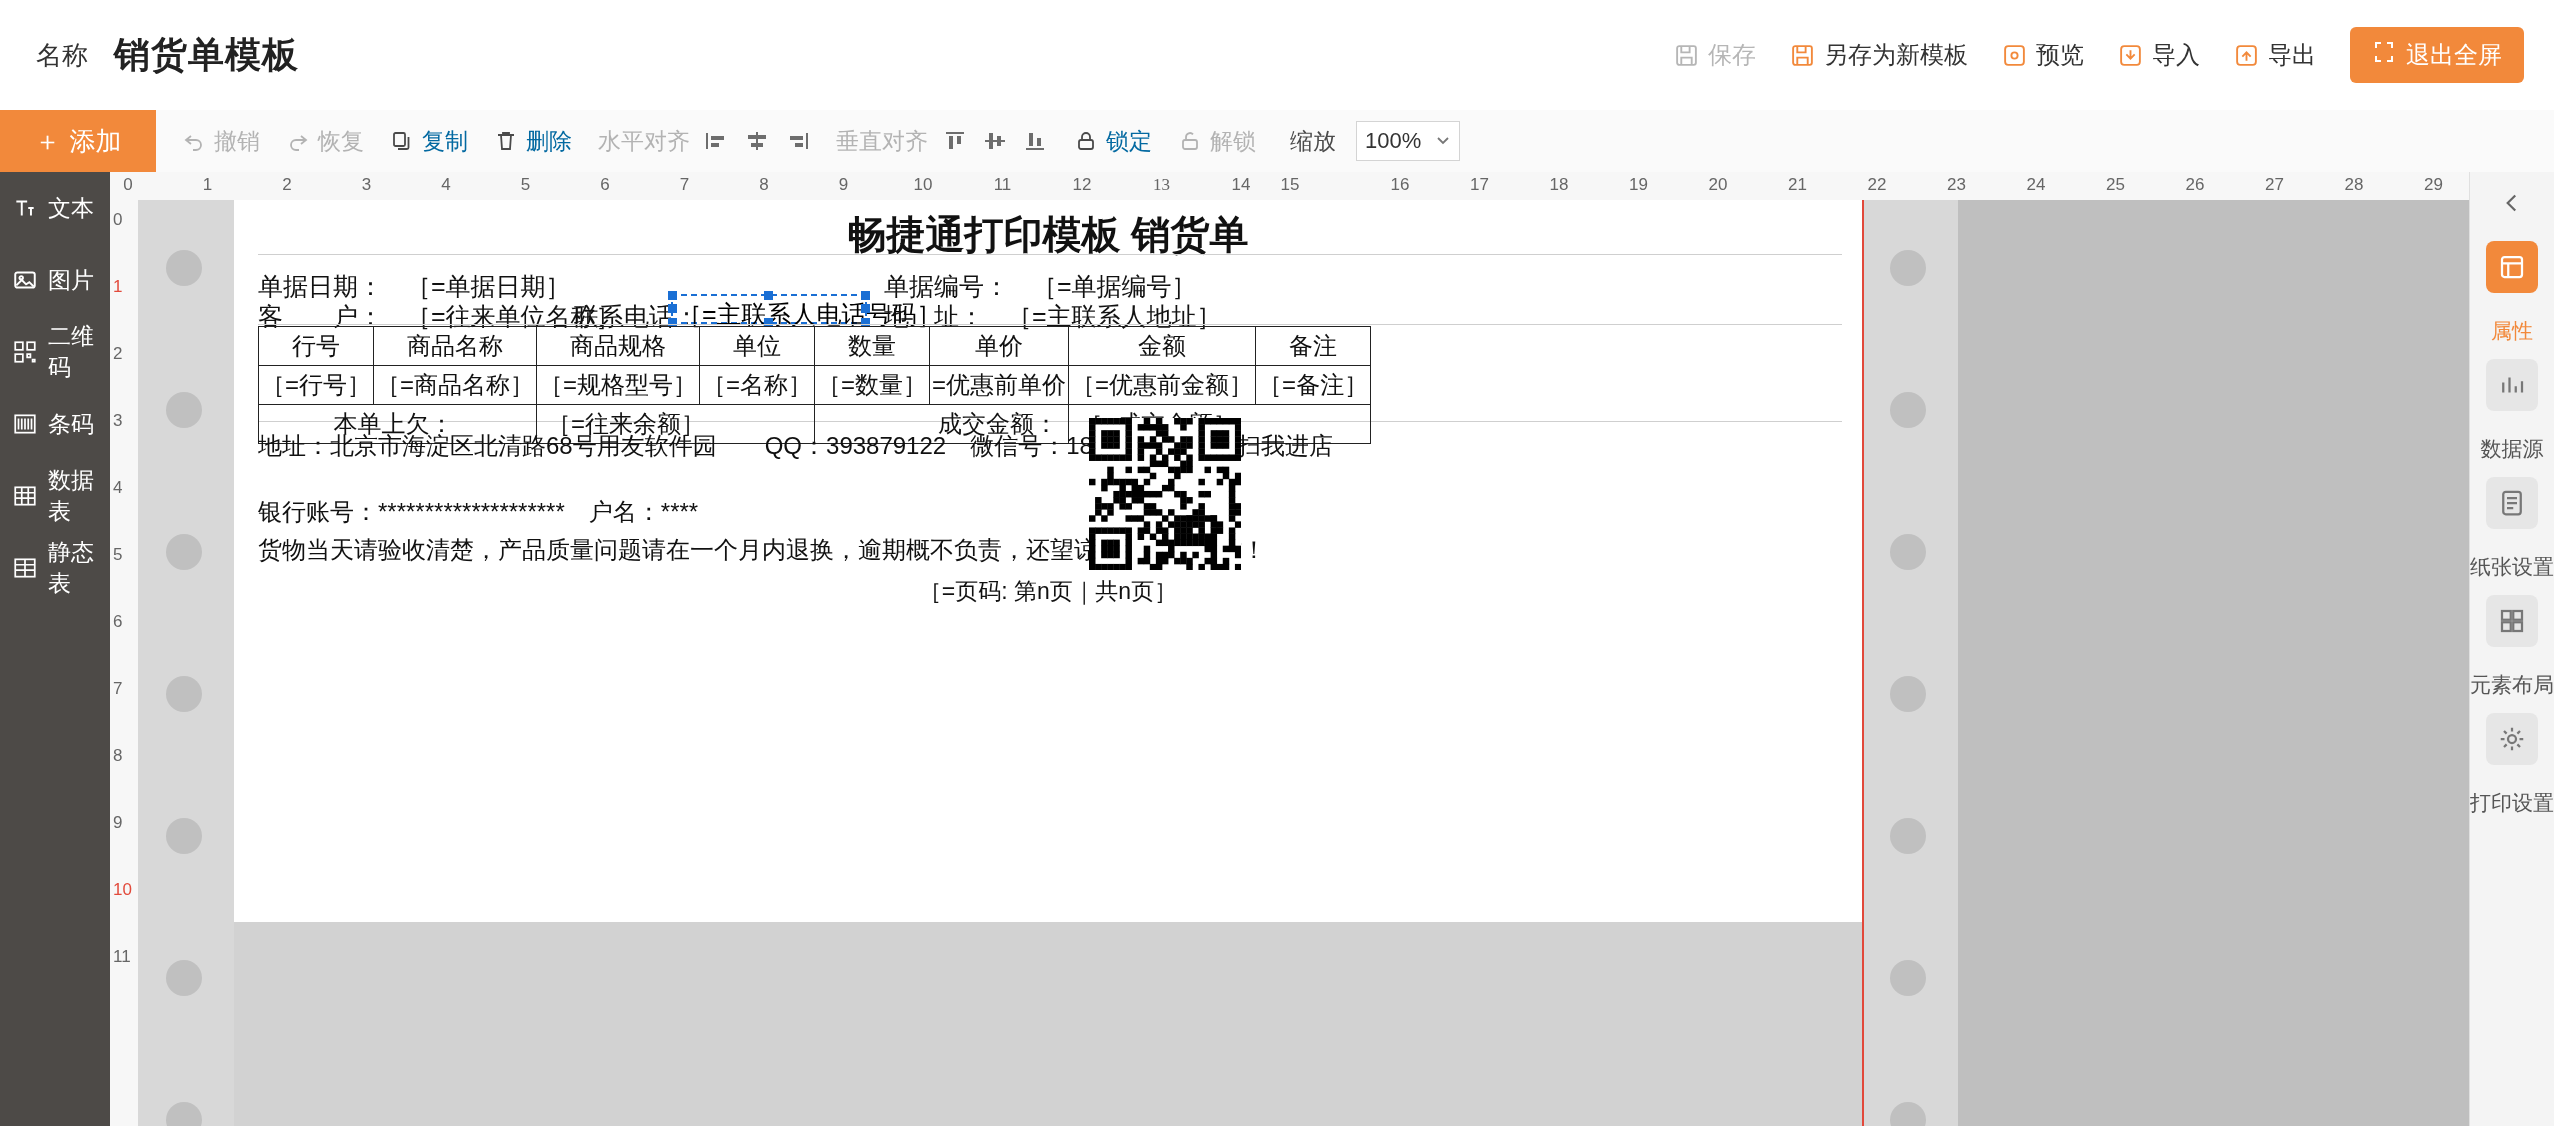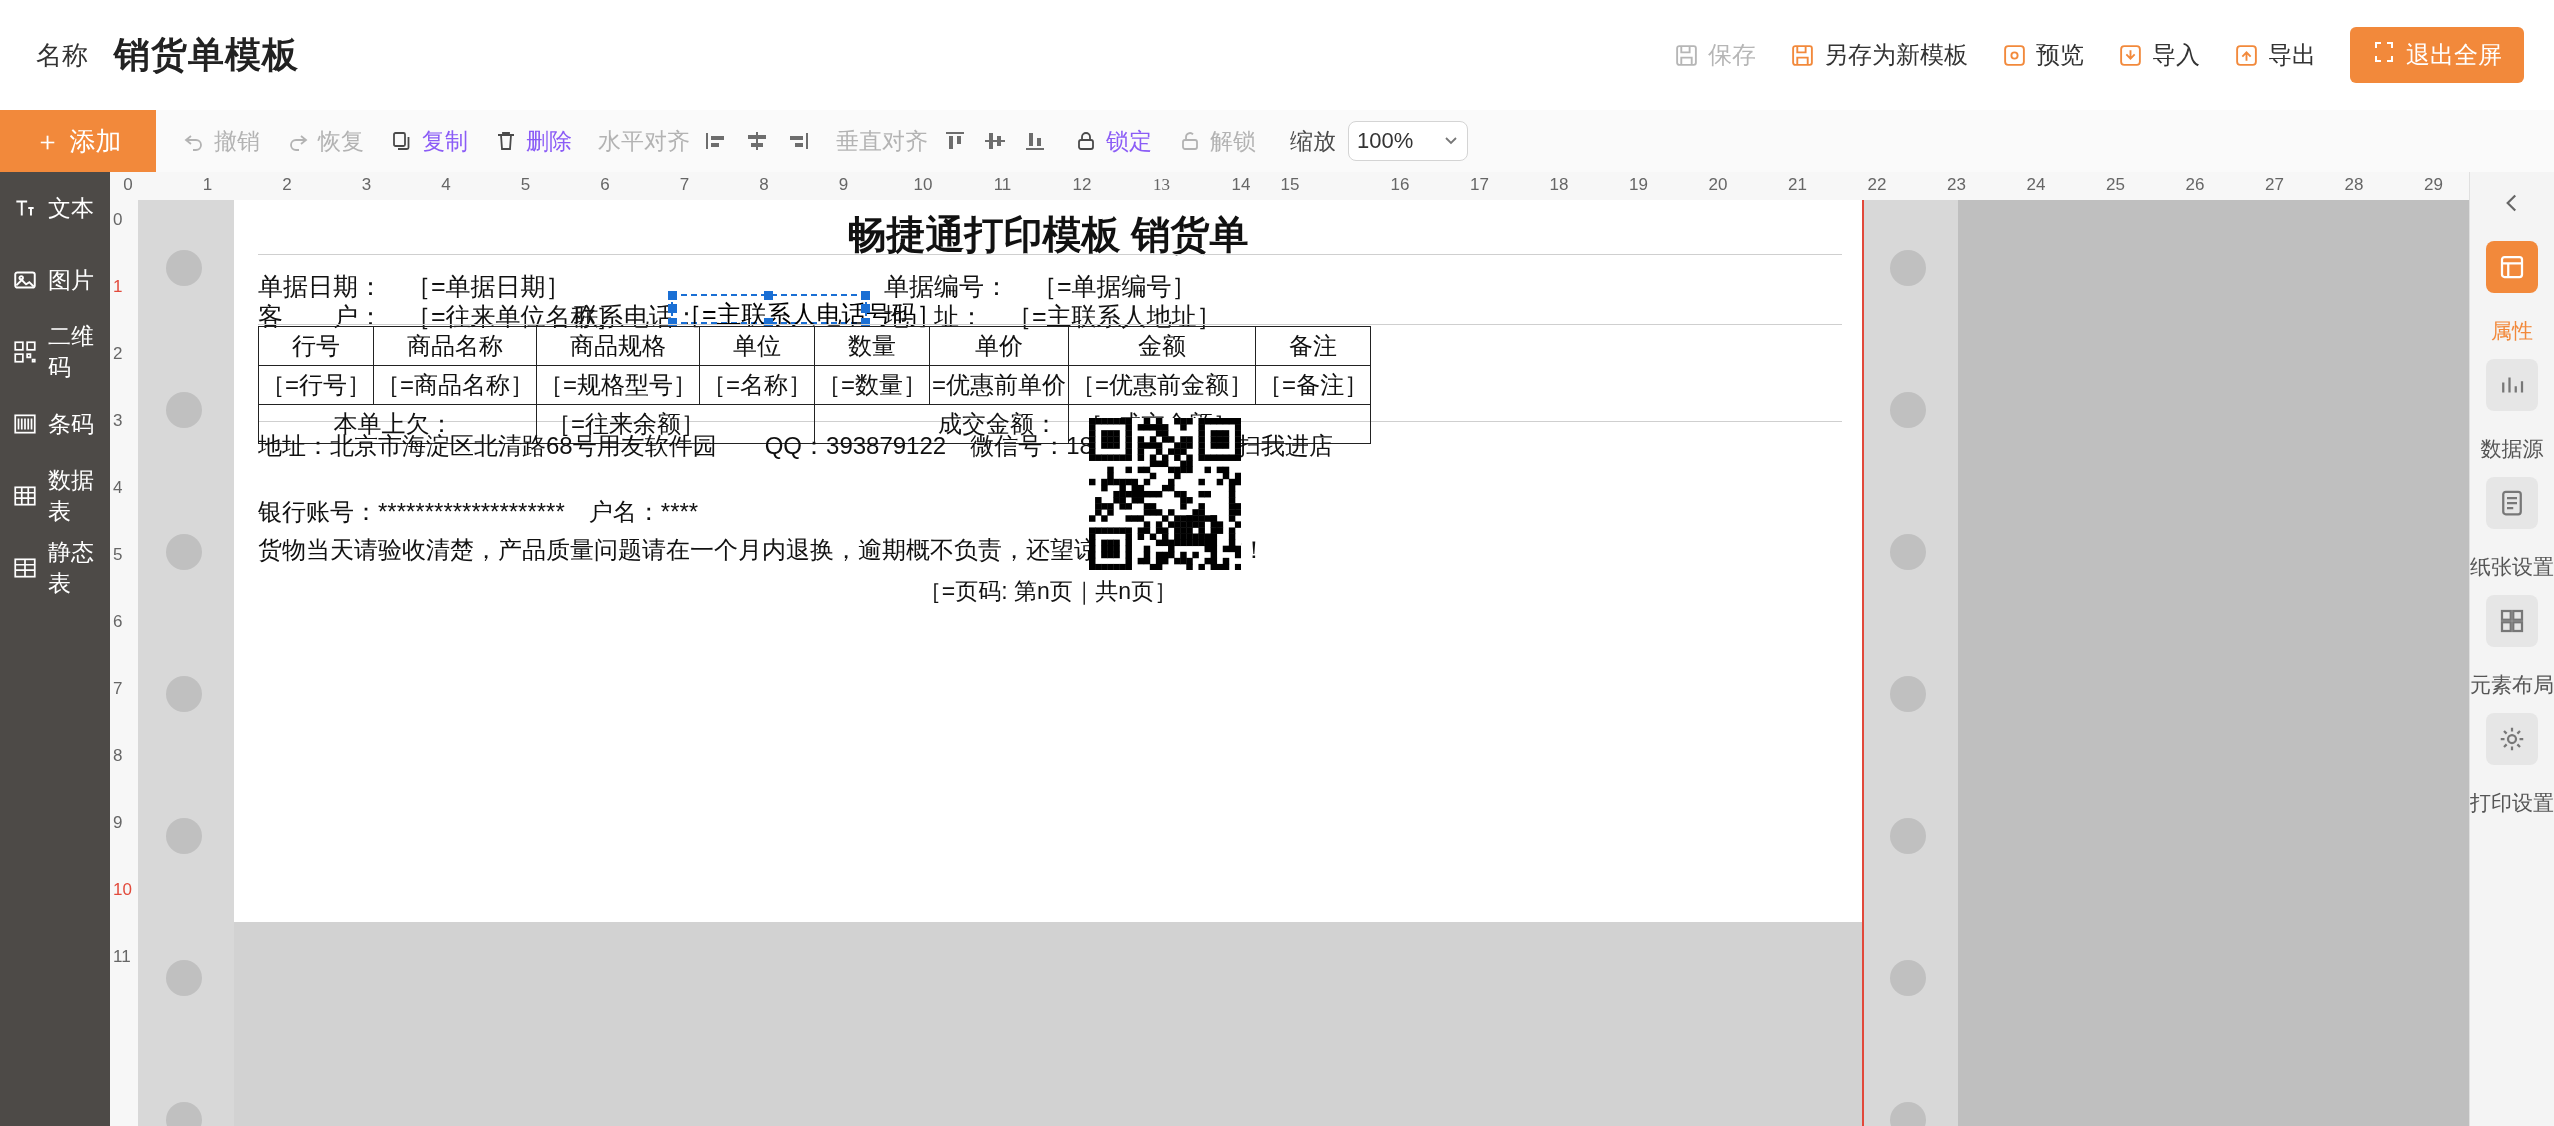--- a/index.html
+++ b/index.html
@@ -92,36 +92,36 @@
     align-items: center;
     justify-content: center;
     gap: 9px;
     cursor: pointer;
   }
   .tool-item {
     display: flex;
     align-items: center;
     gap: 8px;
     font-size: 23px;
-    color: #8b5cf6;
+    color: #0369a1;
     margin-left: 26px;
     cursor: pointer;
     white-space: nowrap;
   }
   .tool-item.dim { color: #b3b3b3; text-align: center; }
   .tool-item .ic { width: 24px; height: 24px; display:inline-block; }
   .align-group { display: flex; align-items: center; gap: 14px; margin-left: 14px; }
   .align-ic { width: 26px; height: 24px; display: inline-block; cursor: pointer; }
   .zoom-label { margin-left: 34px; font-size: 23px; color: #4a4a4a; }
   .zoom-select {
-    margin-left: 12px;
-    width: 120px;
+    margin-left: 20px;
+    width: 104px;
     height: 40px;
     border: 1px solid #d4d4d4;
-    border-radius: 8px;
+    border-radius: 0;
     background: #fff;
     display: flex;
     align-items: center;
     padding: 0 8px;
     font-size: 22px;
     color: #333;
     cursor: pointer;
     box-sizing: border-box;
   }
   .zoom-select .caret { margin-left: auto; }

